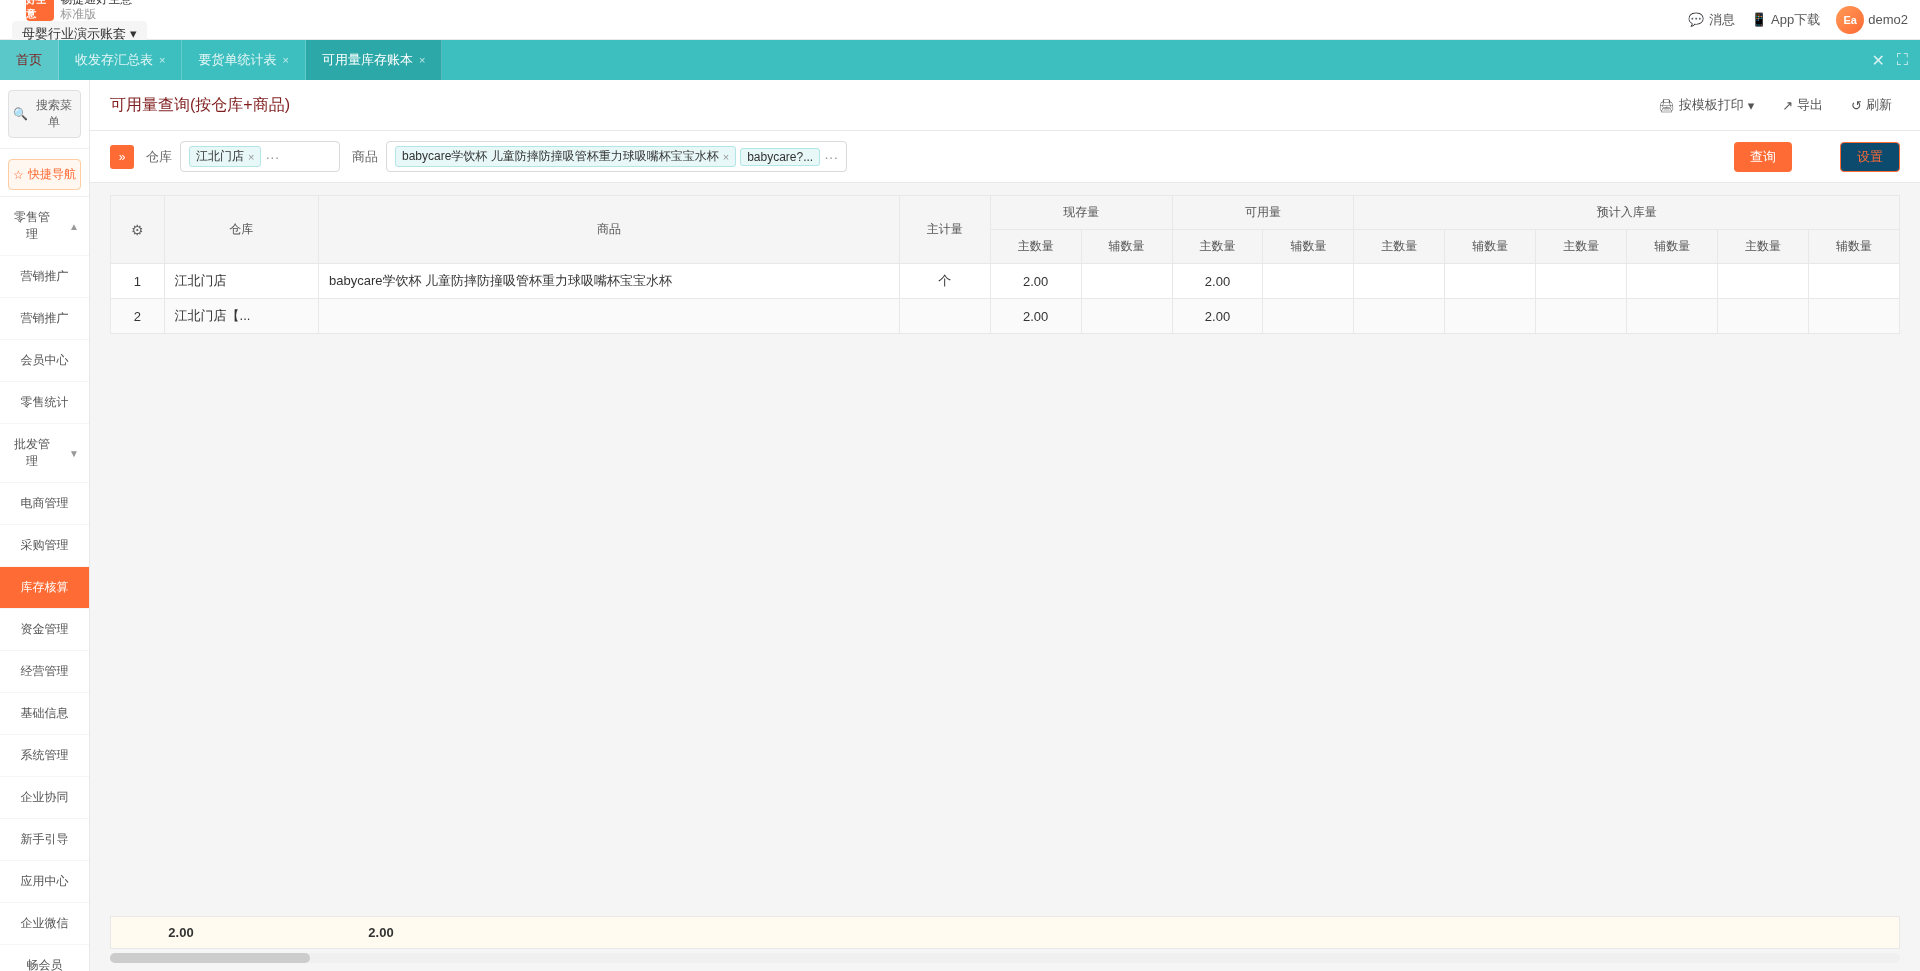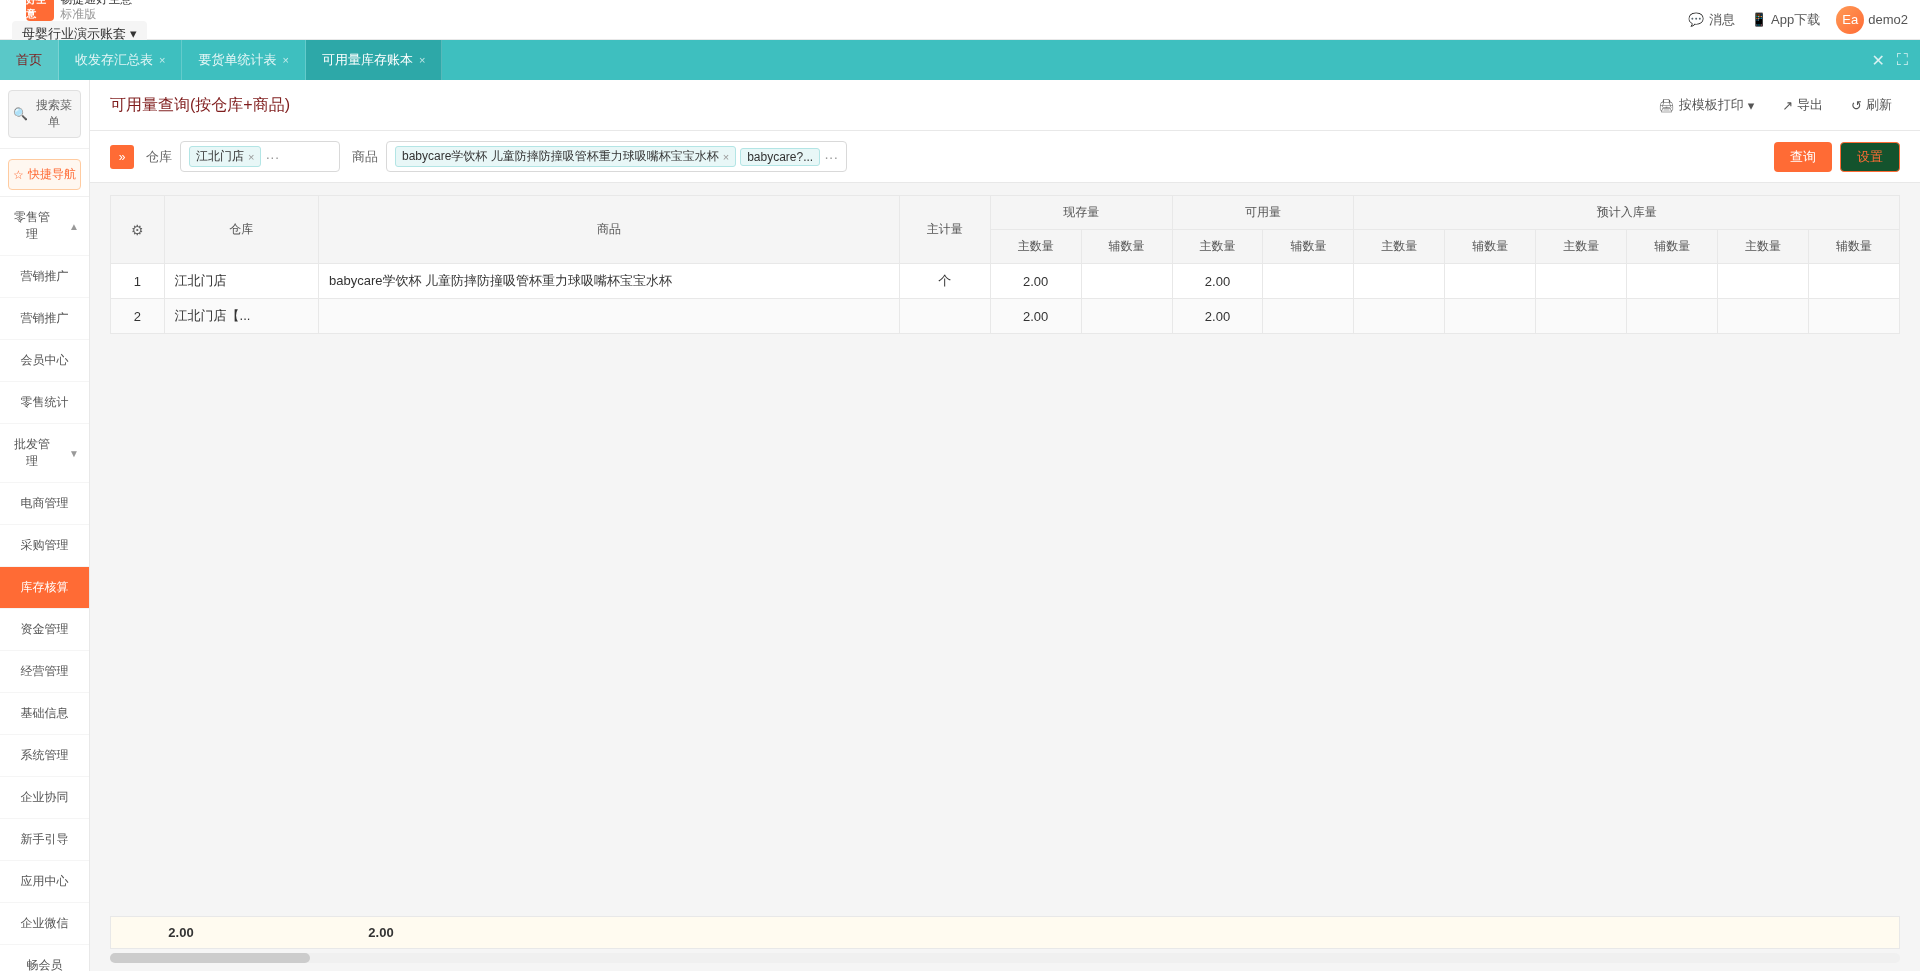--- a/index.html
+++ b/index.html
@@ -70,22 +70,22 @@
     }
     .avatar {
       width: 28px;
       height: 28px;
       border-radius: 50%;
       background: linear-gradient(135deg, #ff9a56, #ff6b35);
       display: flex;
       align-items: center;
       justify-content: center;
       color: white;
-      font-size: 13px;
-      font-weight: normal;
+      font-size: 11px;
+      font-weight: bold;
     }
 
     
     .nav-tabs {
       height: 40px;
       background: #3ebfbf;
       display: flex;
       align-items: center;
       padding: 0 0 0 0;
       flex-shrink: 0;
@@ -316,27 +316,28 @@
     .btn-primary {
       background: #ff6b35;
       color: white;
       border: none;
       padding: 6px 16px;
       border-radius: 4px;
       cursor: pointer;
       font-size: 13px;
     }
     .btn-setting {
-      background: #14532d;
+      background: #0c4a6e;
       color: #ff6b35;
       border: 1px solid #ff6b35;
       padding: 4px 16px;
       border-radius: 4px;
       cursor: pointer;
       font-size: 13px;
+      margin-left: 40px;
     }
 
     
     .table-area {
       flex: 1;
       overflow: auto;
       padding: 12px 20px;
     }
     table {
       width: 100%;

